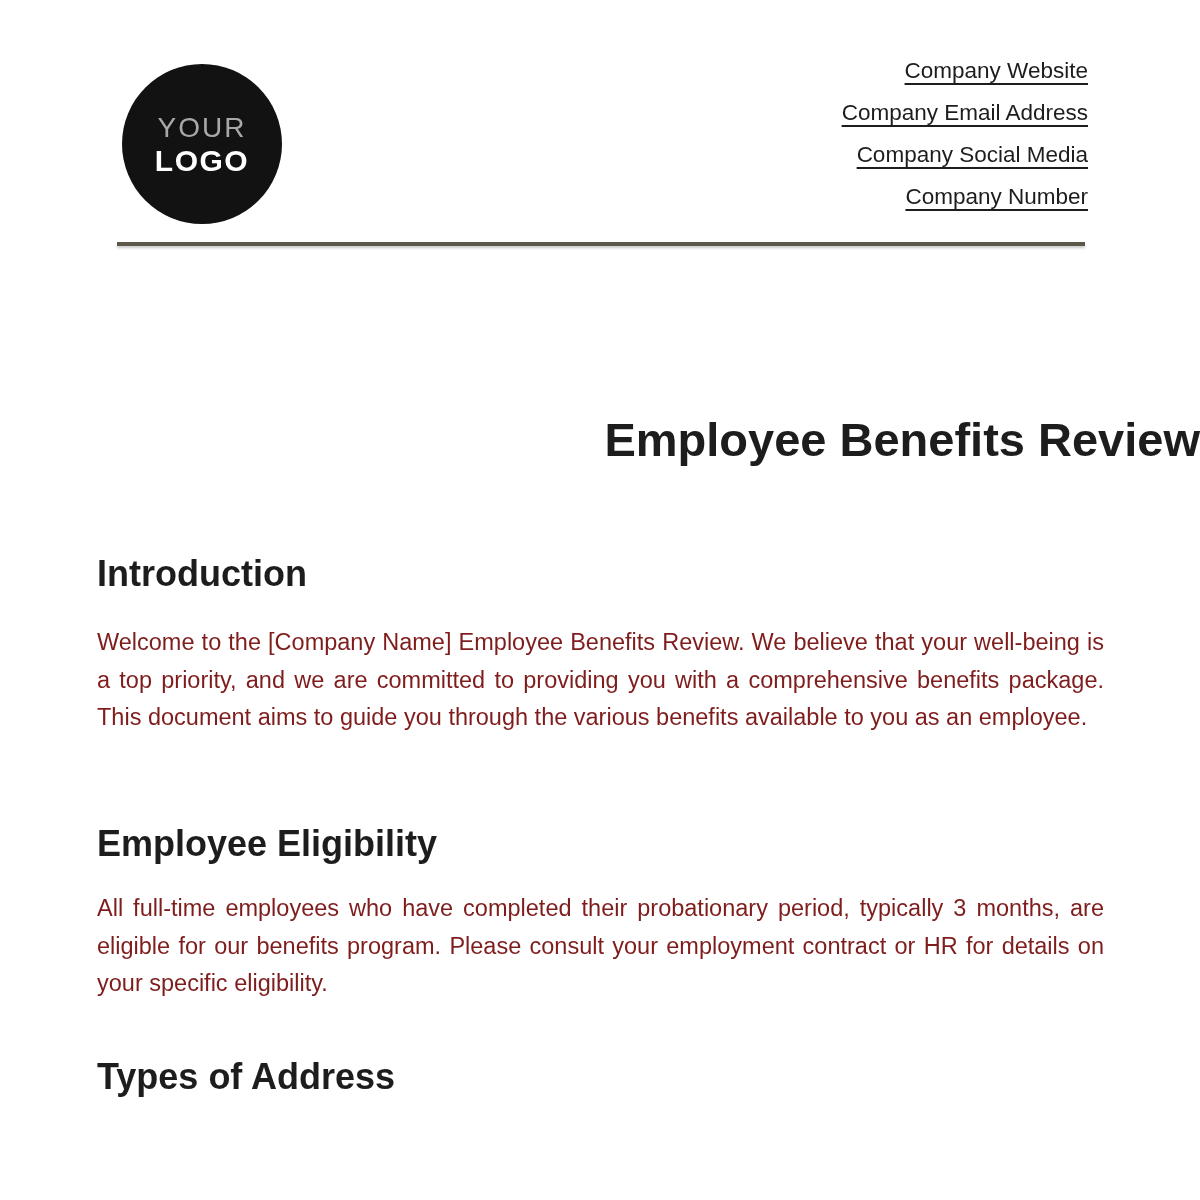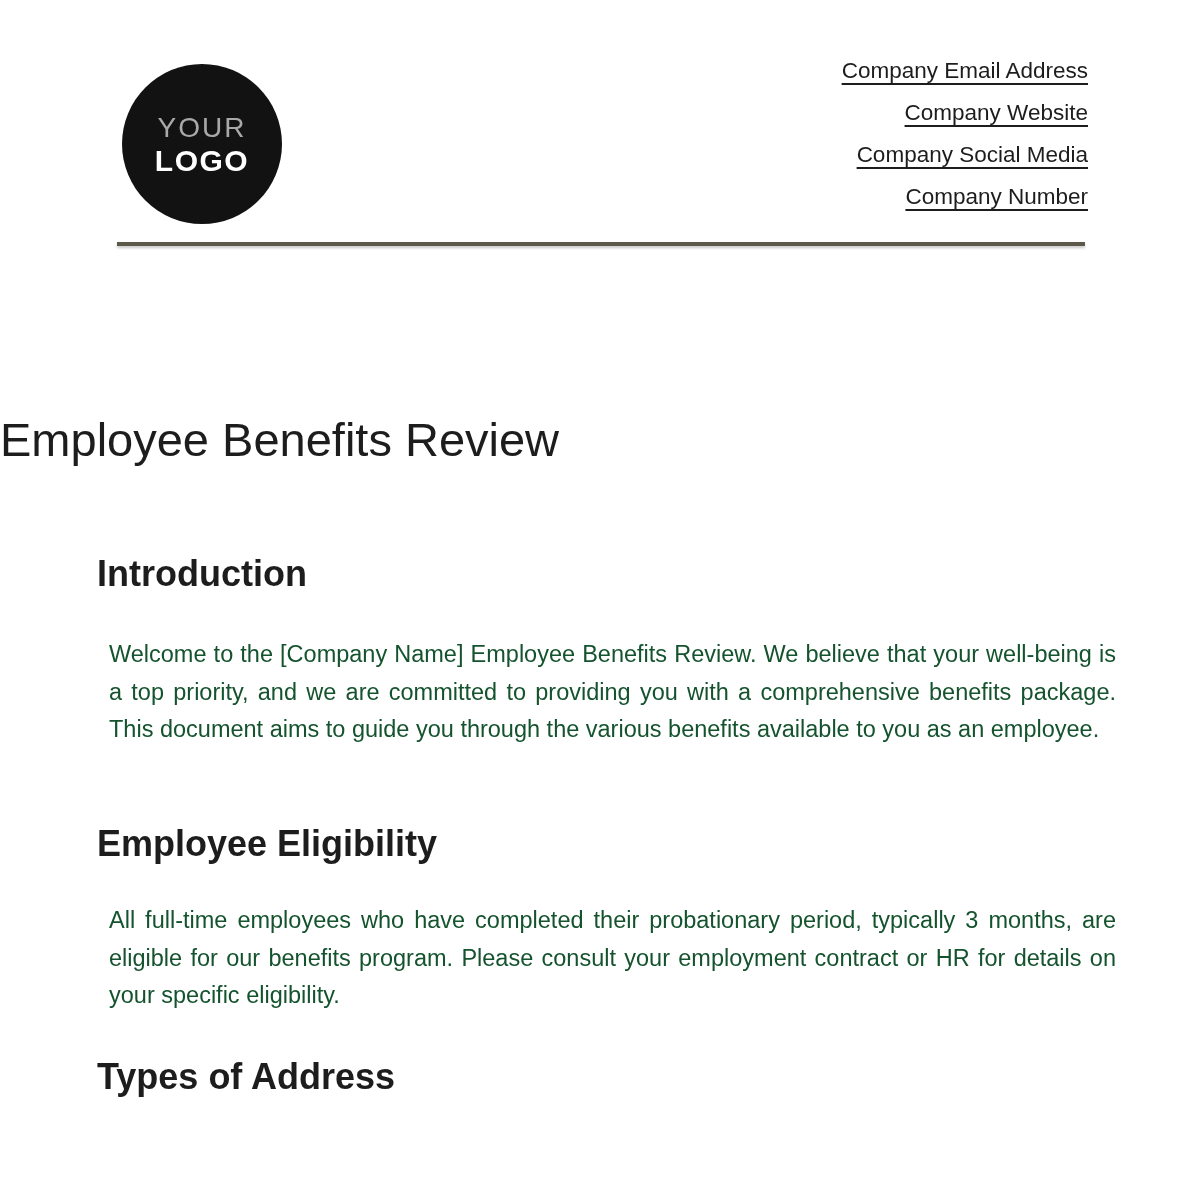--- a/index.html
+++ b/index.html
@@ -72,48 +72,48 @@
     box-shadow: 0 2px 3px rgba(0,0,0,0.22);
   }
 
   
   .title {
     position: absolute;
     left: 0;
     right: 0;
     top: 412px;
     margin: 0;
-    text-align: left;
+    text-align: right;
     font-size: 47px;
     line-height: 56px;
-    font-weight: 400;
+    font-weight: 700;
     color: #1d1d1d;
   }
   .h2 {
     position: absolute;
     left: 97px;
     margin: 0;
     font-size: 36px;
     line-height: 44px;
     font-weight: 700;
     color: #1d1d1d;
     text-align: center;
   }
   .h2-intro { top: 552px; }
   .h2-elig  { top: 822px; }
   .h2-types { top: 1055px; }
   .para {
     position: absolute;
     left: 97px;
     width: 1007px;
-    margin: 12px;
+    margin: 0;
     font-size: 23.5px;
     line-height: 37.5px;
     font-weight: 400;
-    color: #14532d;
+    color: #7f1d1d;
     text-align: justify;
     hyphens: manual;
   }
   .para-intro { top: 624px; }
   .para-elig  { top: 890px; }
   .h3 {
     position: absolute;
     left: 97px;
     top: 1145px;
     margin: 0;
@@ -127,22 +127,22 @@
 <body>
 
 <div class="page">
 
   <div class="logo">
     <span class="logo-your">YOUR</span>
     <span class="logo-logo">LOGO</span>
   </div>
 
   <div class="contacts">
+    <a class="contact">Company Website</a>
     <a class="contact">Company Email Address</a>
-    <a class="contact">Company Website</a>
     <a class="contact">Company Social Media</a>
     <a class="contact">Company Number</a>
   </div>
 
   <div class="divider"></div>
 
   <h1 class="title">Employee Benefits Review</h1>
 
   <h2 class="h2 h2-intro">Introduction</h2>
   <p class="para para-intro">Welcome to the [Company Name] Employee Benefits Review. We believe that your well-being is a top priority, and we are committed to providing you with a comprehensive benefits package. This document aims to guide you through the various benefits available to you as an employee.</p>

